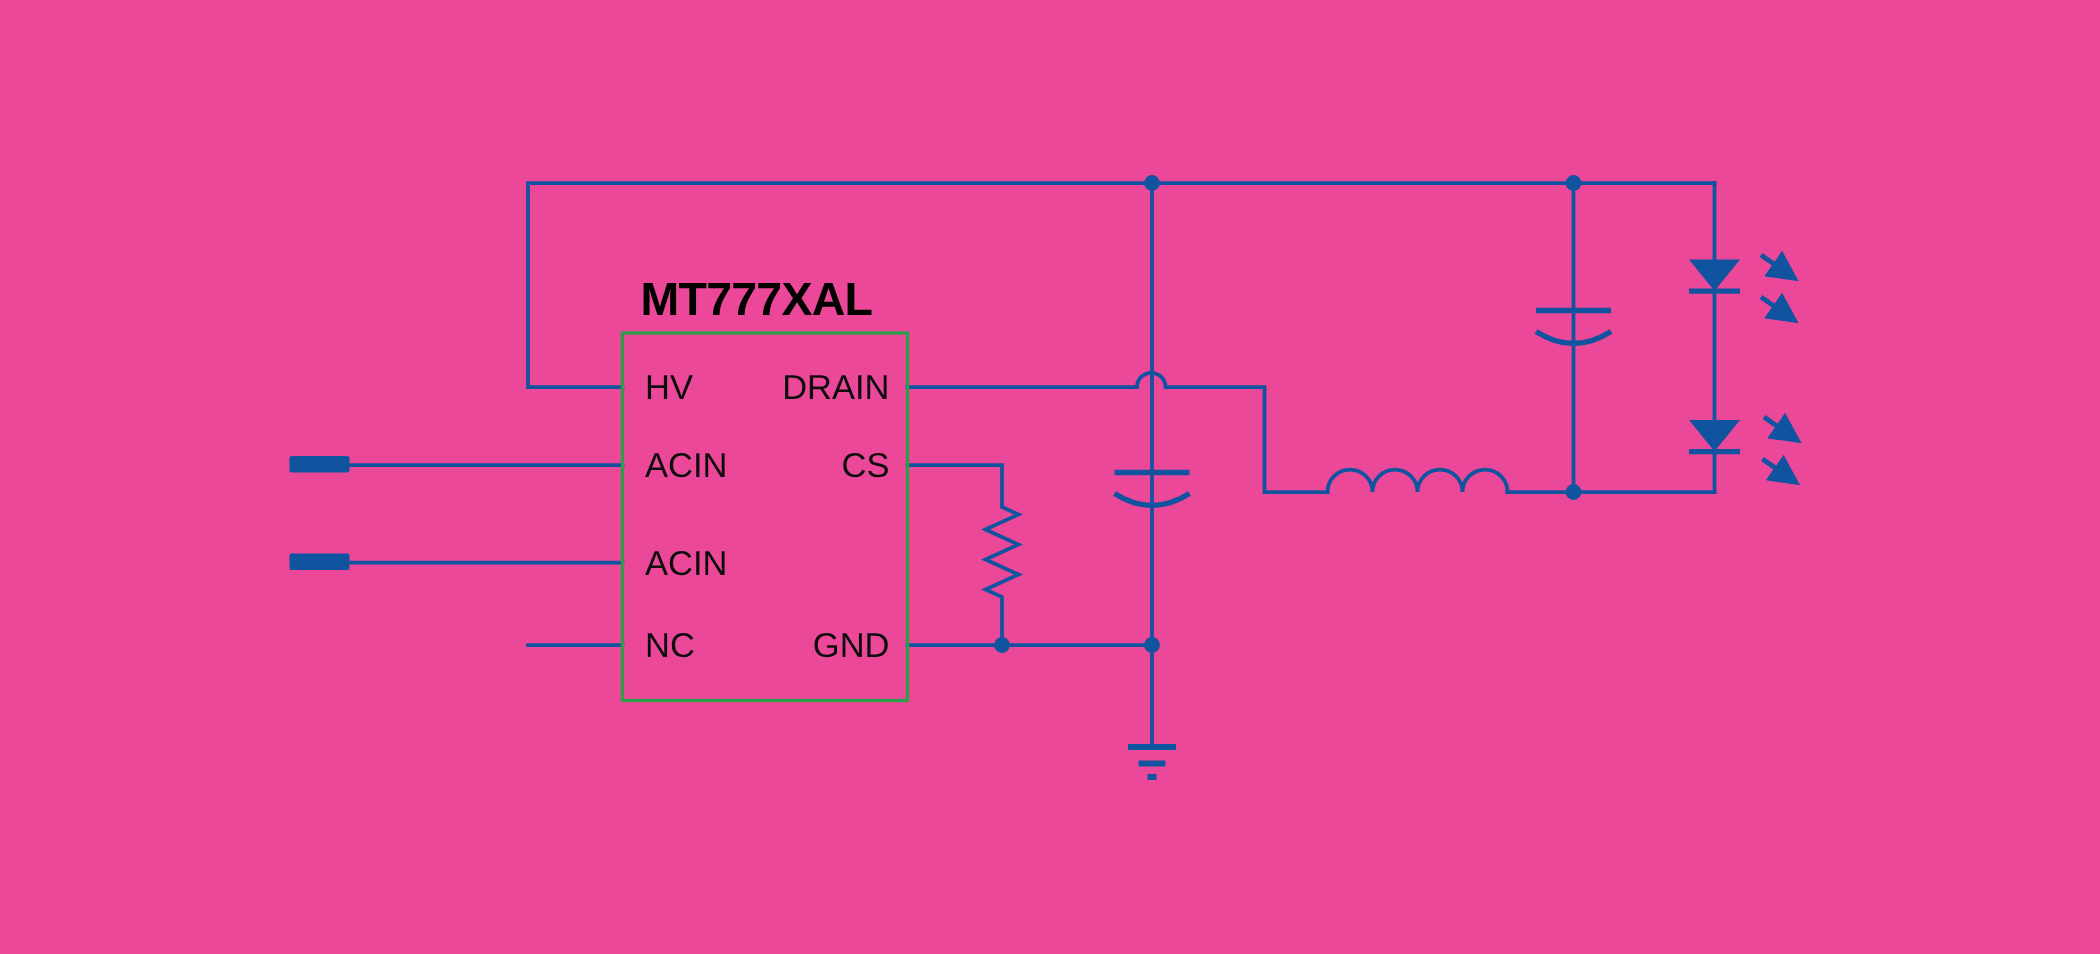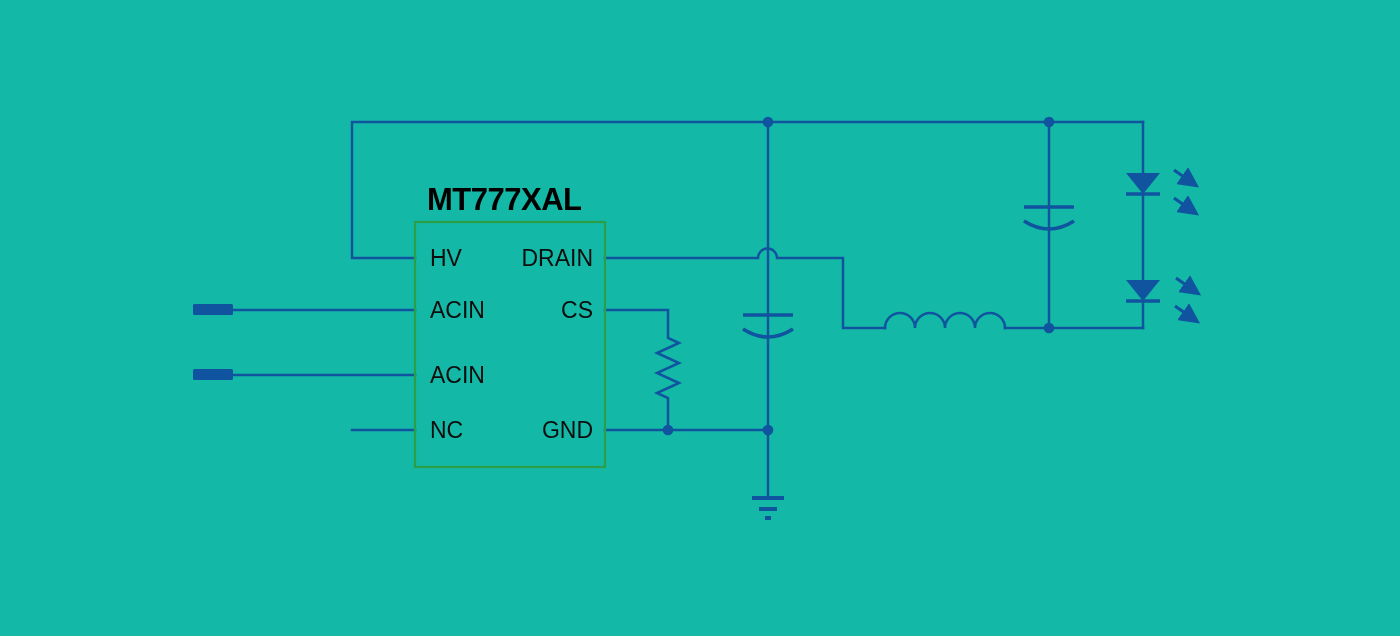--- a/index.html
+++ b/index.html
@@ -8,21 +8,21 @@
     background: #ffffff;
     width: 1400px;
     height: 636px;
     overflow: hidden;
     font-family: "Liberation Sans", sans-serif;
   }
   .canvas-wrap {
     position: relative;
     width: 1400px;
     height: 636px;
-    background: #14b8a6;
+    background: #ec4899;
   }
   svg { display: block; }
   text.ic-title {
     font-family: "Liberation Sans", sans-serif;
     font-size: 31px;
     font-weight: bold;
     letter-spacing: -0.5px;
     fill: #000000;
   }
   text.pin-label {

